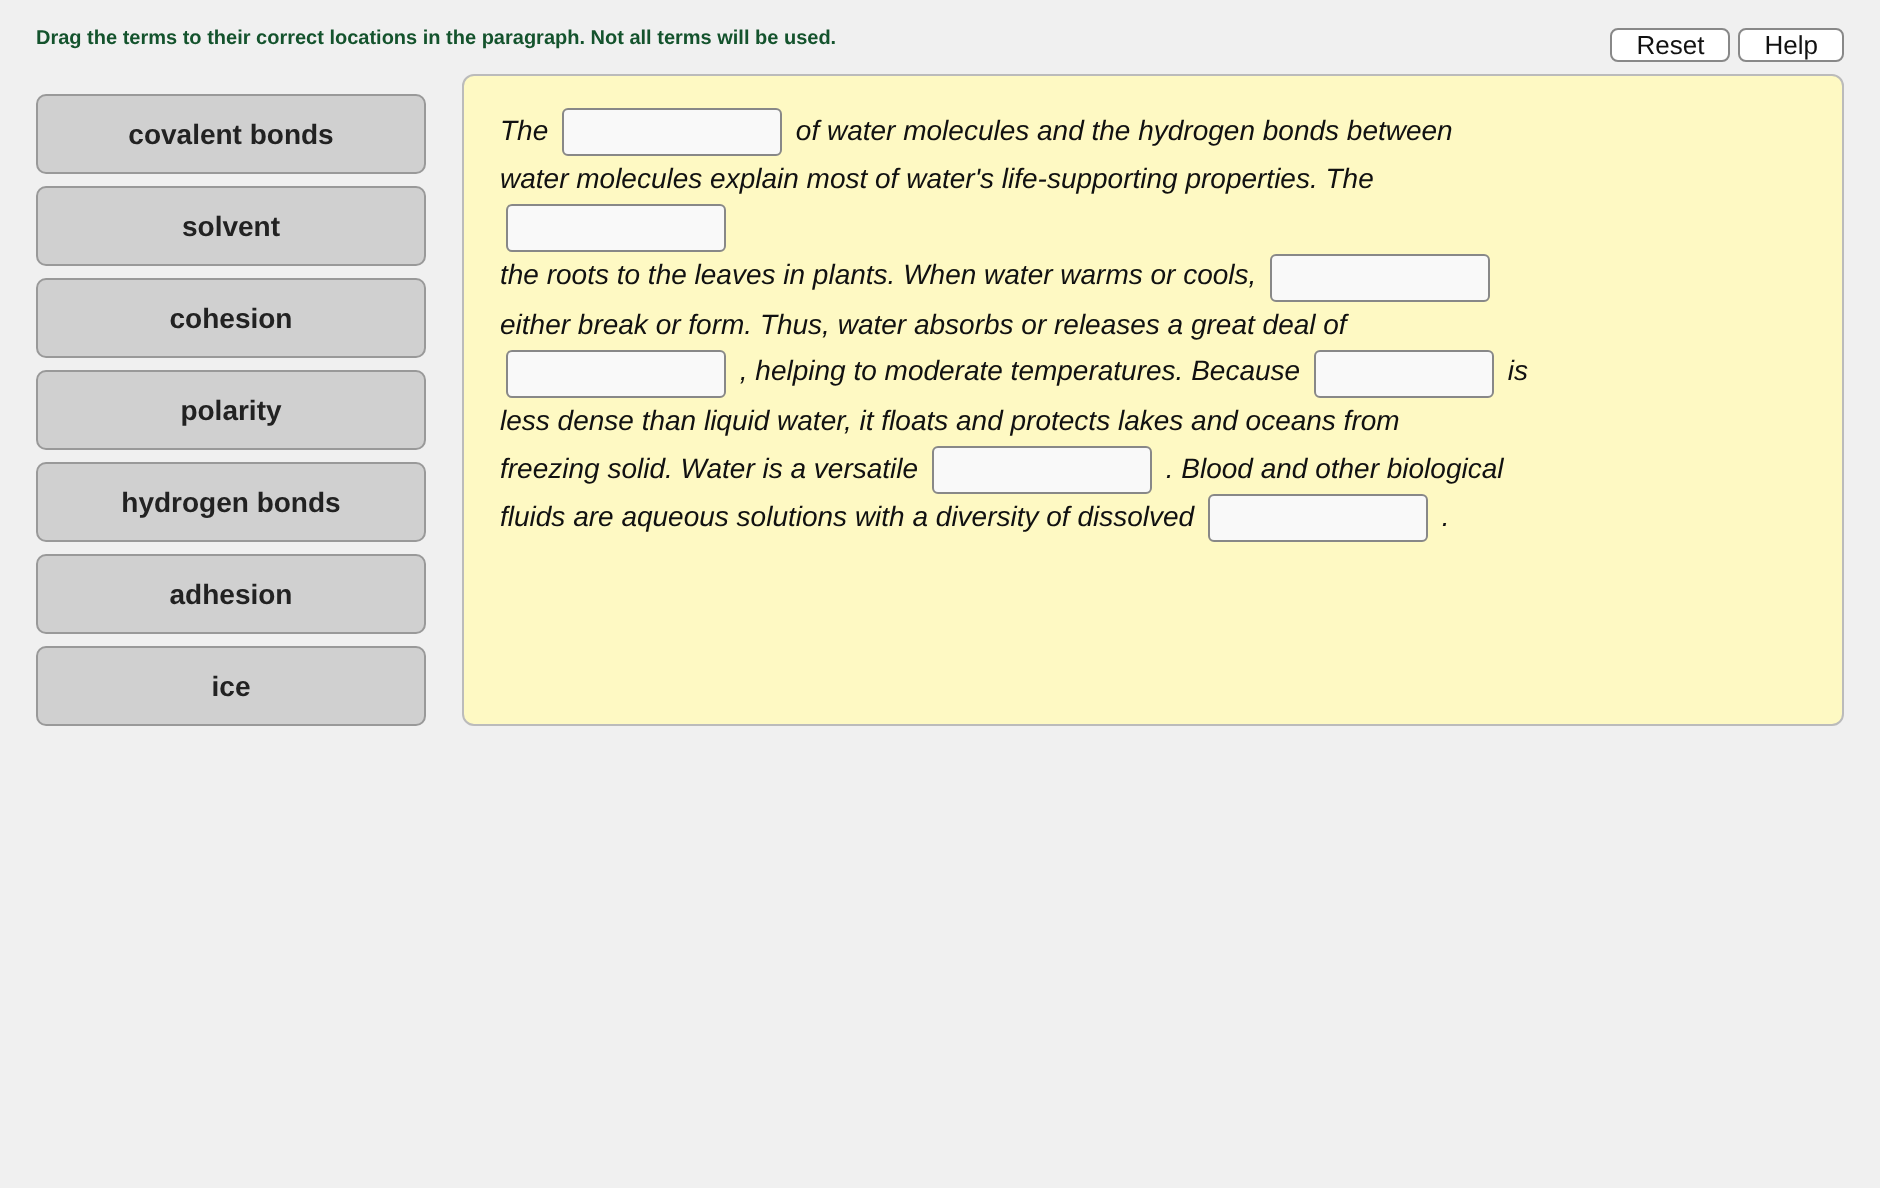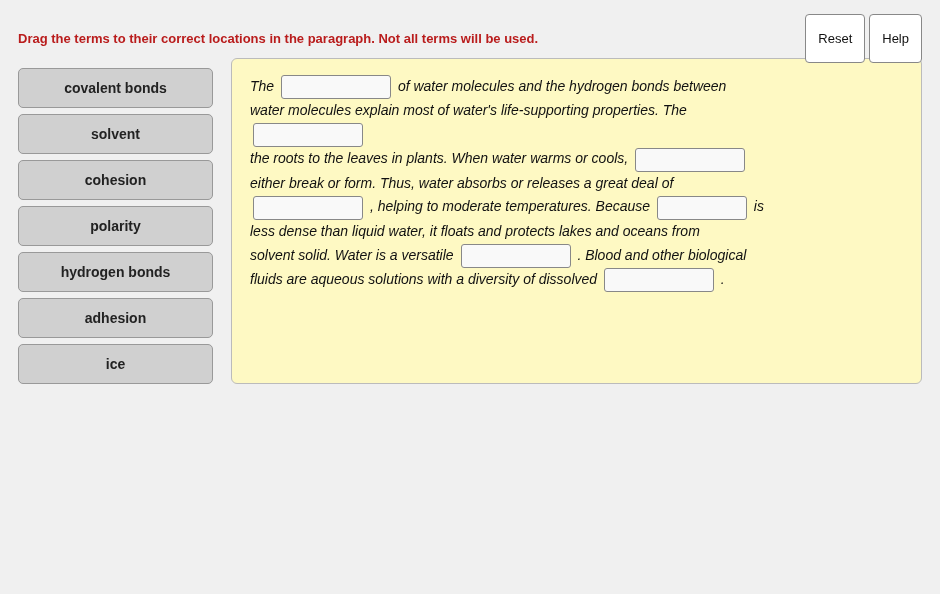--- a/index.html
+++ b/index.html
@@ -11,38 +11,37 @@
       overflow: hidden;
     }
     .container {
       background: #f0f0f0;
       width: 940px;
       min-height: 594px;
       padding: 14px 18px 18px 18px;
       position: relative;
     }
     .instruction {
-      font-size: 13px;
+      font-size: 10px;
       font-weight: 600;
-      color: #b91c1c;
+      color: #14532d;
       margin-bottom: 12px;
-      margin-top: 17px;
     }
     .top-buttons {
       position: absolute;
       top: 14px;
       right: 18px;
       display: flex;
       gap: 4px;
     }
     .top-btn {
       background: #fff;
       border: 1.5px solid #888;
       border-radius: 4px;
-      padding: 16px 12px;
+      padding: 0 12px;
       font-size: 13px;
       cursor: pointer;
       color: #111;
     }
     .main-area {
       display: flex;
       gap: 18px;
       margin-top: 8px;
     }
     .terms-panel {
@@ -142,21 +141,21 @@
         
         <span class="drop-box"></span>
         <span>, helping to moderate temperatures. Because</span>
         <span class="drop-box sm"></span>
         <span>is</span>
         <br>
         
         <span>less dense than liquid water, it floats and protects lakes and oceans from</span>
         <br>
         
-        <span>solvent solid. Water is a versatile</span>
+        <span>freezing solid. Water is a versatile</span>
         <span class="drop-box"></span>
         <span>. Blood and other biological</span>
         <br>
         
         <span>fluids are aqueous solutions with a diversity of dissolved</span>
         <span class="drop-box"></span>
         <span>.</span>
       </span>
     </div>
   </div>

